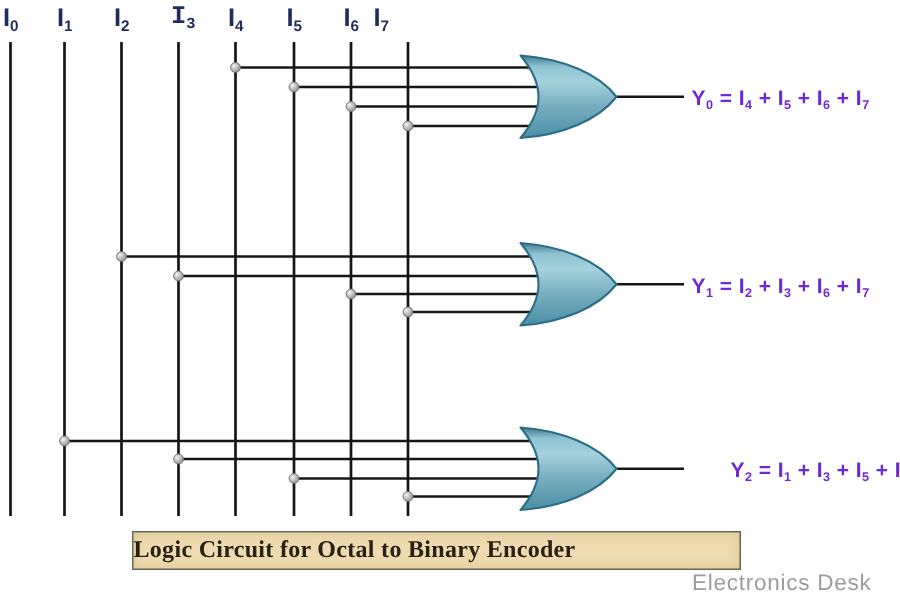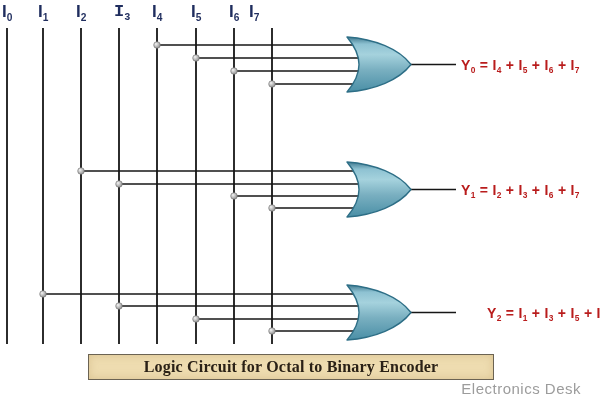--- a/index.html
+++ b/index.html
@@ -15,29 +15,29 @@
     font-size:17px;font-weight:700;color:#1f2d5e;
     line-height:1;white-space:nowrap;
   }
   .io-label sub, .equation sub{
     font-size:0.60em;
     vertical-align:-0.35em;
     line-height:0;
   }
   .equation{
     position:absolute;
-    font-size:14px;font-weight:700;color:#b91c1c;
+    font-size:14px;font-weight:700;color:#6d28d9;
     letter-spacing:0.3px;line-height:18px;white-space:nowrap;
   }
   .caption-box{
     position:absolute;left:88px;top:354px;width:404px;height:24px;
     background:#eedcb0;
     border:1px solid #6b6353;
     box-shadow:inset 0 0 8px rgba(180,150,90,0.35);
-    text-align:center;line-height:24px;
+    line-height:24px;
     font-family:"Liberation Serif", serif;
     font-weight:700;font-size:16px;color:#2a2116;
     letter-spacing:0.2px;
   }
   .watermark{
     position:absolute;right:19px;top:380px;
     font-size:15px;color:#9c9c9c;letter-spacing:0.5px;
     font-weight:400;white-space:nowrap;
   }
 </style>

